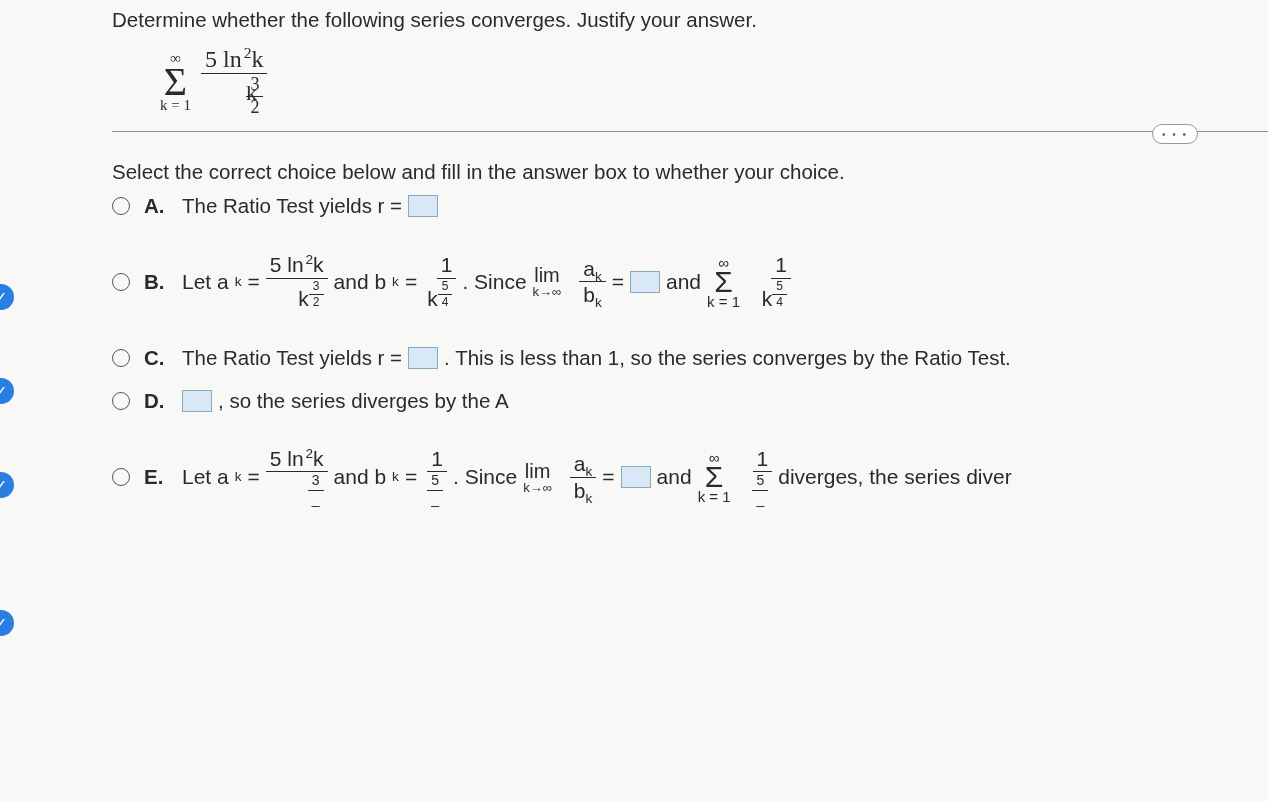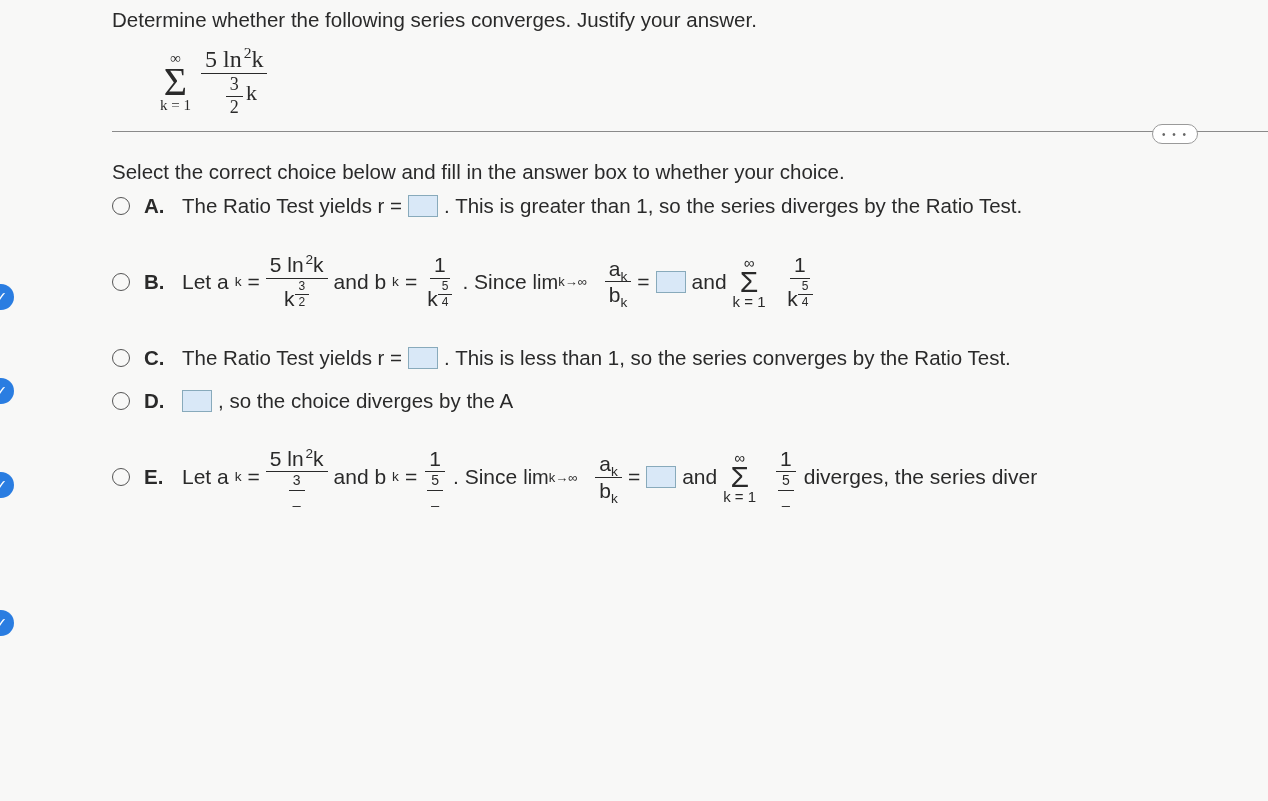--- a/index.html
+++ b/index.html
@@ -43,21 +43,21 @@
     align-items: center;
     gap: 10px;
     margin: 12px 0 18px 48px;
     font-family: "Times New Roman", serif;
     font-size: 24px;
   }
   .sigma-block { display: flex; flex-direction: column; align-items: center; line-height: 1; }
   .sigma-top { font-size: 15px; }
   .sigma { font-size: 40px; line-height: 0.8; }
   .sigma-bot { font-size: 15px; }
-  .frac { display: inline-flex; flex-direction: column; align-items: center; line-height: 1.1; vertical-align: middle; }
+  .frac { display: inline-flex; flex-direction: column; align-items: flex-end; line-height: 1.1; vertical-align: middle; }
   .frac .num { border-bottom: 1.5px solid #2a2a2a; padding: 0 4px 1px; }
   .frac .den { padding: 1px 4px 0; }
   hr.sep {
     border: none;
     border-top: 1px solid #8a8a8a;
     margin: 12px 0 4px 0;
   }
   .dots {
     width: 46px;
     height: 20px;
@@ -96,21 +96,21 @@
   .blank {
     display: inline-block;
     width: 30px; height: 22px;
     background: #d9e8f7;
     border: 1px solid #8ab;
     vertical-align: middle;
     cursor: text;
   }
   sup { font-size: 0.65em; vertical-align: super; line-height: 0; }
   sub { font-size: 0.65em; vertical-align: sub; line-height: 0; }
-  .lim { display: inline-flex; flex-direction: row; align-items: center; line-height: 1; justify-content: center; }
+  .lim { display: inline-flex; flex-direction: column; align-items: center; line-height: 1; justify-content: center; }
   .lim .lim-top { font-size: 20px; }
   .lim .lim-bot { font-size: 13px; }
   .choice-tall { align-items: center; min-height: 92px;}
   .nowrap { white-space: nowrap;}
 </style>
 </head>
 <body>
 
 <div class="checkmarks">
   <div class="check" style="top:284px">✓</div>
@@ -147,21 +147,20 @@
   <div class="dots">• • •</div>
 
   <div class="instr1">Select the correct choice below and fill in the answer box to whether your choice.</div>
 
   <div class="choice">
     <span class="radio"></span>
     <span class="letter">A.</span>
     <span class="body">
       <span>The Ratio Test yields r =</span>
       <span class="blank"></span>
-      <span>. This is greater than 1, so the series diverges by the Ratio Test.</span>
     </span>
   </div>
 
   <div class="choice choice-tall">
     <span class="radio"></span>
     <span class="letter">B.</span>
     <span class="body mth nowrap" style="font-size:21px">
       <span>Let a</span><sub>k</sub>
       <span> = </span>
       <span class="frac">
@@ -217,21 +216,21 @@
       <span class="blank"></span>
       <span>. This is less than 1, so the series converges by the Ratio Test.</span>
     </span>
   </div>
 
   <div class="choice">
     <span class="radio"></span>
     <span class="letter">D.</span>
     <span class="body">
       <span class="blank"></span>
-      <span>, so the choice diverges by the A</span>
+      <span>, so the series diverges by the A</span>
     </span>
   </div>
 
   <div class="choice choice-tall">
     <span class="radio"></span>
     <span class="letter">E.</span>
     <span class="body mth nowrap" style="font-size:21px">
       <span>Let a</span><sub>k</sub>
       <span> = </span>
       <span class="frac">

